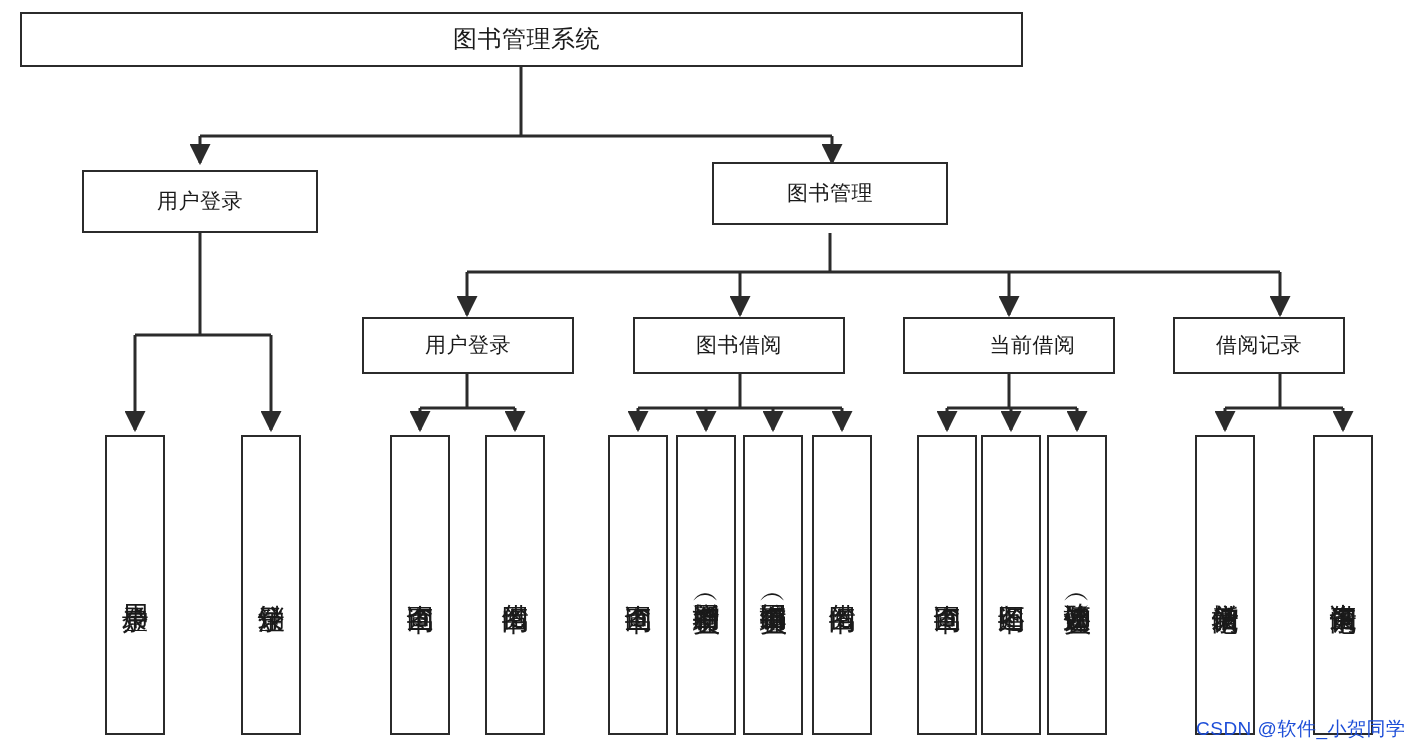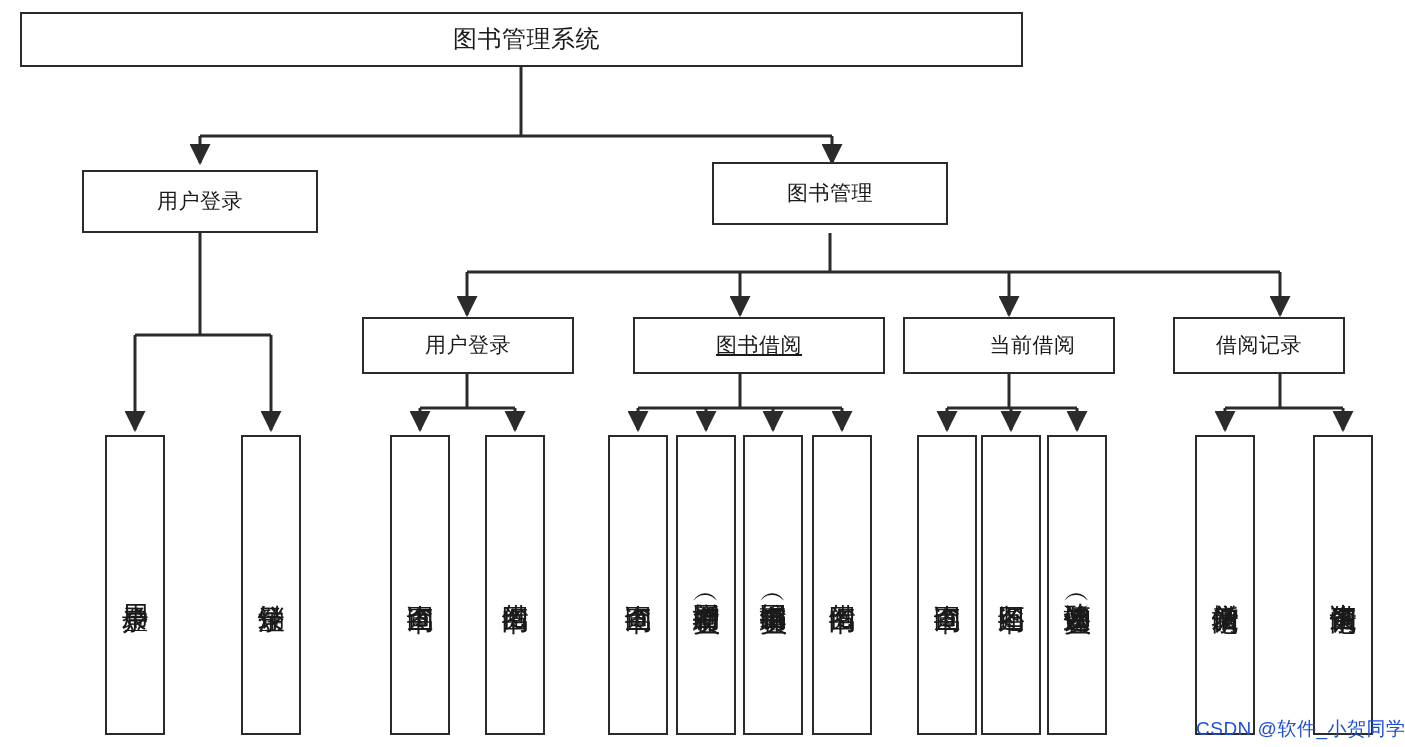--- a/index.html
+++ b/index.html
@@ -138,21 +138,21 @@
   </div>
 
   <div class="node horiz" style="left:712px; top:162px; width:236px; height:63px;">
     <span class="label">图书管理</span>
   </div>
 
   <div class="node horiz" style="left:362px; top:317px; width:212px; height:57px;">
     <span class="label">用户登录</span>
   </div>
 
-  <div class="node horiz" style="left:633px; top:317px; width:252px; height:57px;text-decoration:underline;">
+  <div class="node horiz" style="left:633px; top:317px; width:212px; height:57px;">
     <span class="label">图书借阅</span>
   </div>
 
   <div class="node horiz" style="left:903px; top:317px; width:212px; height:57px;padding-left:47px;">
     <span class="label">当前借阅</span>
   </div>
 
   <div class="node horiz" style="left:1173px; top:317px; width:172px; height:57px;">
     <span class="label">借阅记录</span>
   </div>

